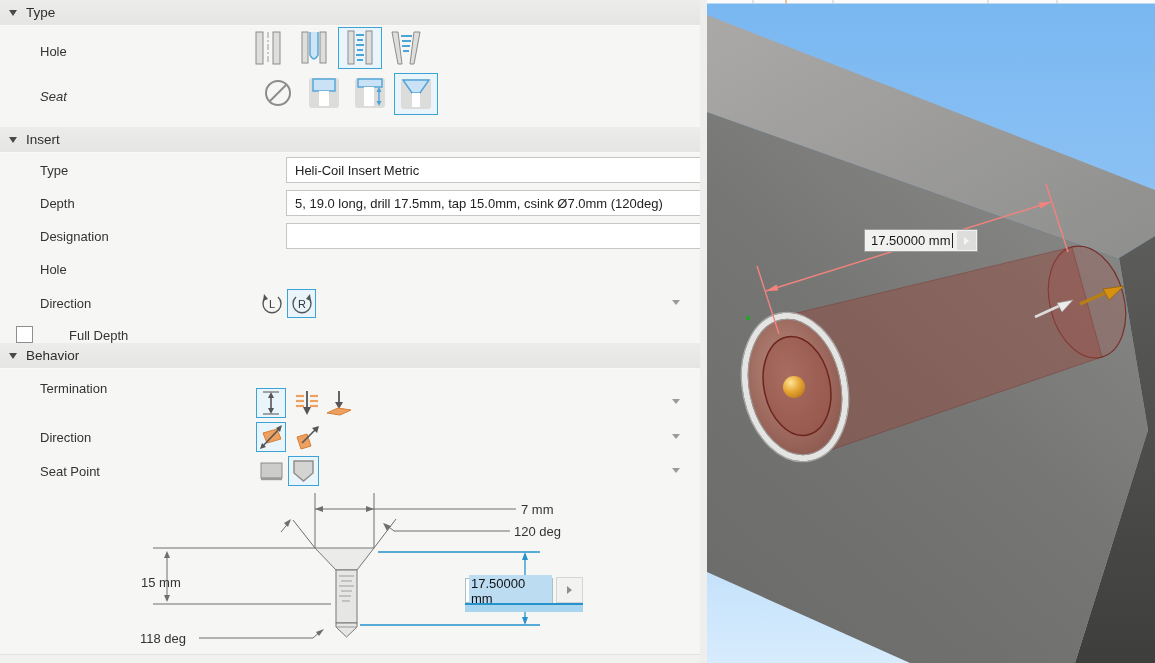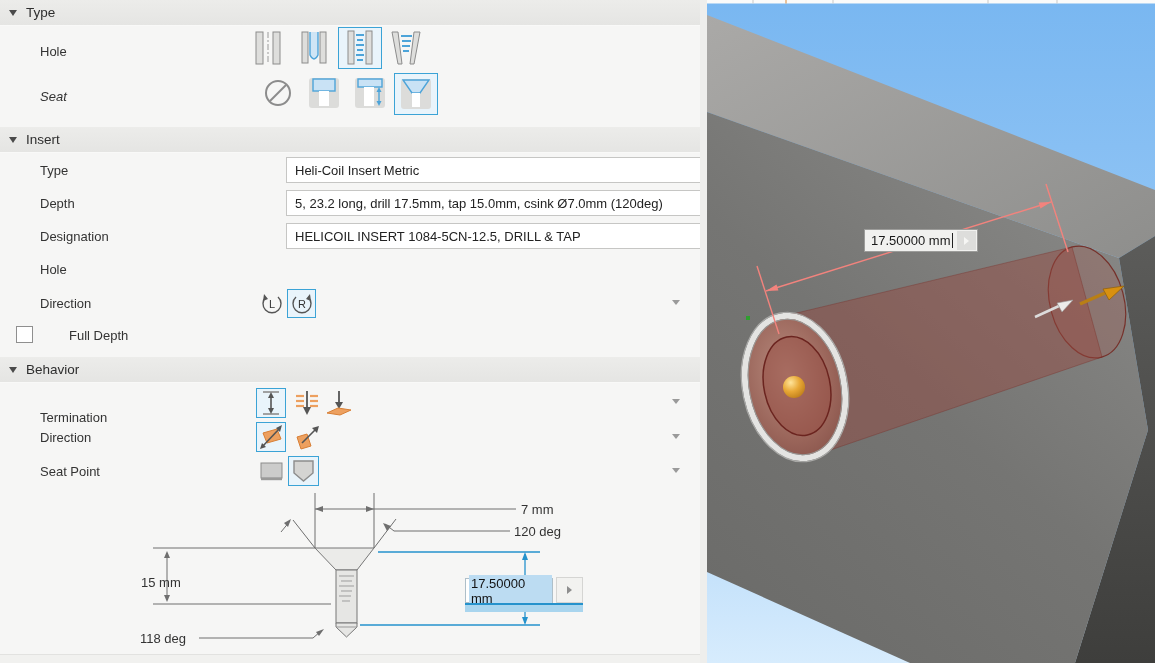--- a/index.html
+++ b/index.html
@@ -149,27 +149,26 @@
     </div>
 
     <div class="row-label" style="top:163px;">Type</div>
     <div class="dropdown" style="top:157px;">
       <span>Heli-Coil Insert Metric</span>
       <span class="dd-caret"></span>
     </div>
 
     <div class="row-label" style="top:196px;">Depth</div>
     <div class="dropdown" style="top:190px;">
-      <span>5, 23.2 long, drill 17.5mm, tap 15.0mm, csink Ø7.0mm (120deg)</span>
+      <span>5, 19.0 long, drill 17.5mm, tap 15.0mm, csink Ø7.0mm (120deg)</span>
       <span class="dd-caret"></span>
     </div>
 
     <div class="row-label" style="top:229px;text-align:right;">Designation</div>
     <div class="dropdown" style="top:223px;">
-      <span>HELICOIL INSERT 1084-5CN-12.5, DRILL &amp; TAP</span>
       <span class="dd-caret"></span>
     </div>
 
     <div class="row-label" style="top:262px;">Hole</div>
 
     <div class="row-label" style="top:296px;">Direction</div>
     <div class="iconbox" style="left:259px;top:291px;width:25px;height:25px;">
       <svg width="24" height="24">
         <path d="M6,5 A9,9 0 1 0 18,5" fill="none" stroke="#555" stroke-width="1.4"></path>
         <polygon points="4,2 8,7 3,9" fill="#555"></polygon>
@@ -181,26 +180,26 @@
         <path d="M18,5 A9,9 0 1 1 6,5" fill="none" stroke="#555" stroke-width="1.4"></path>
         <polygon points="20,2 16,7 21,9" fill="#555"></polygon>
         <text x="12" y="16" font-size="11" fill="#333" text-anchor="middle">R</text>
       </svg>
     </div>
     <div class="caret-free" style="top:300px;"></div>
 
     <div class="checkbox" style="top:326px;"></div>
     <div class="row-label" style="left:47px;top:328px;">Full Depth</div>
 
-    <div class="sec-header" style="top:357px;">
+    <div class="sec-header" style="top:343px;">
       <span class="tri-down"></span>
       <span>Behavior</span>
     </div>
 
-    <div class="row-label" style="top:410px;">Termination</div>
+    <div class="row-label" style="top:381px;">Termination</div>
     <div class="iconbox sel" style="left:256px;top:388px;width:30px;height:30px;">
       <svg width="24" height="28">
         <line x1="4" y1="3" x2="20" y2="3" stroke="#8c8c8c" stroke-width="1.6"></line>
         <line x1="4" y1="25" x2="20" y2="25" stroke="#8c8c8c" stroke-width="1.6"></line>
         <line x1="12" y1="5" x2="12" y2="23" stroke="#555" stroke-width="1.6"></line>
         <polygon points="12,3 9,9 15,9" fill="#555"></polygon>
         <polygon points="12,25 9,19 15,19" fill="#555"></polygon>
       </svg>
     </div>
     <div class="iconbox" style="left:293px;top:390px;width:28px;height:26px;">

